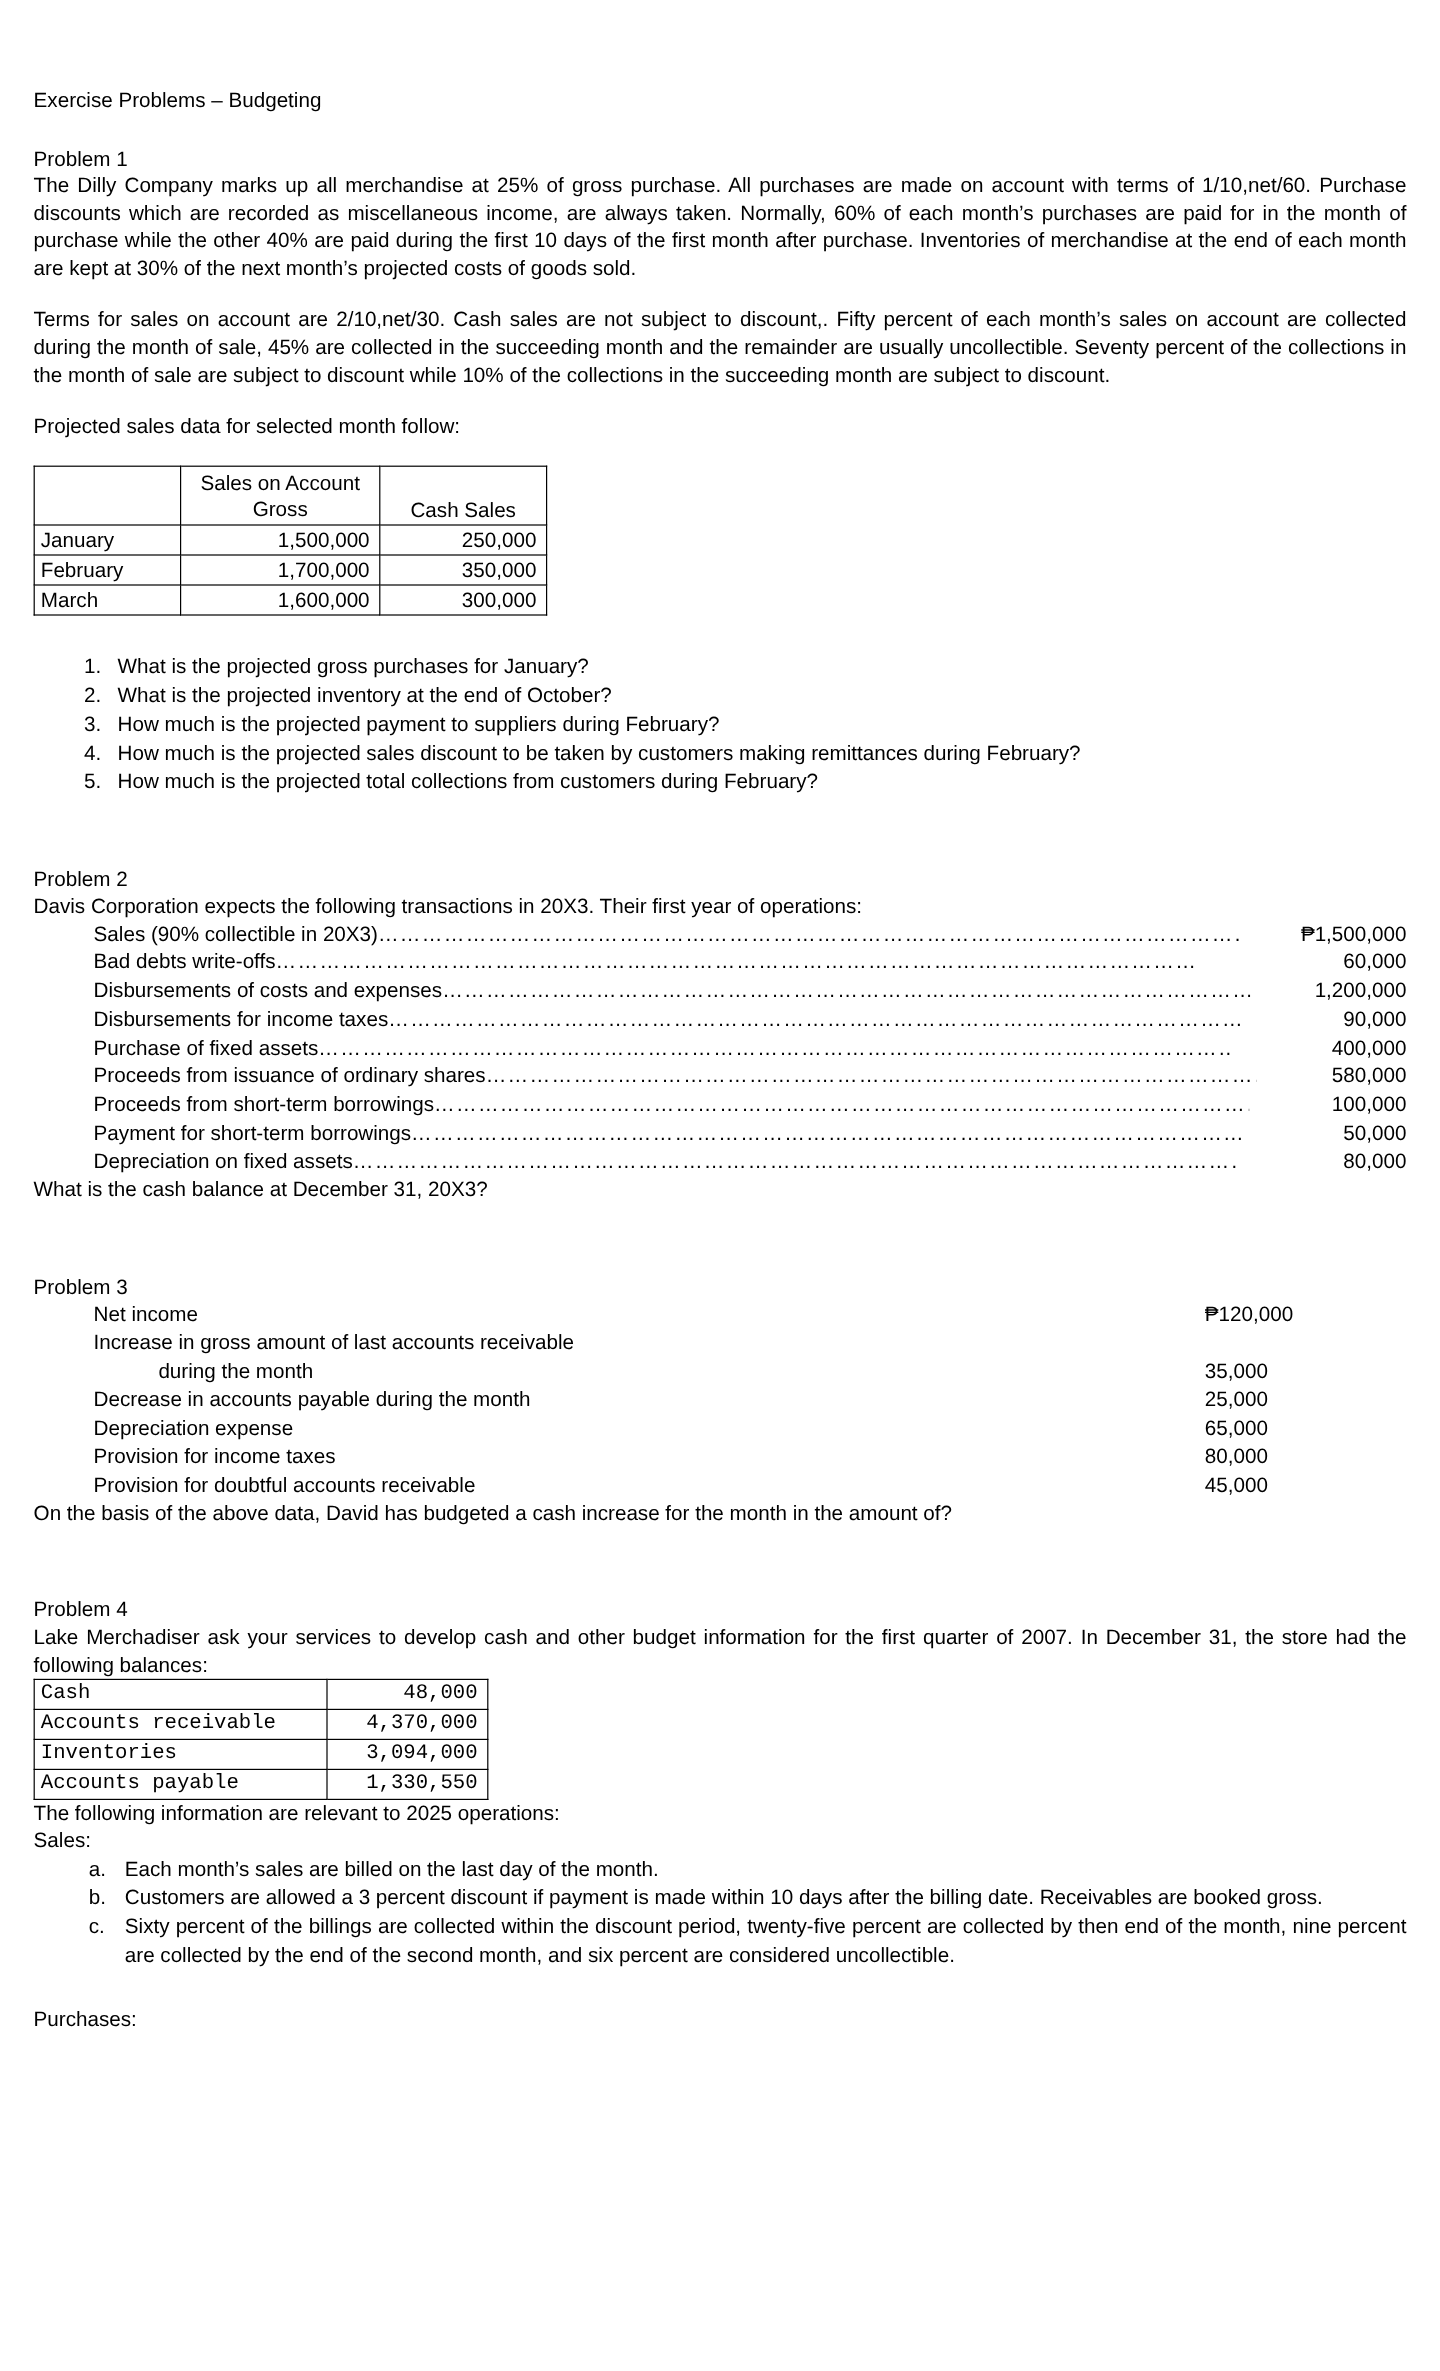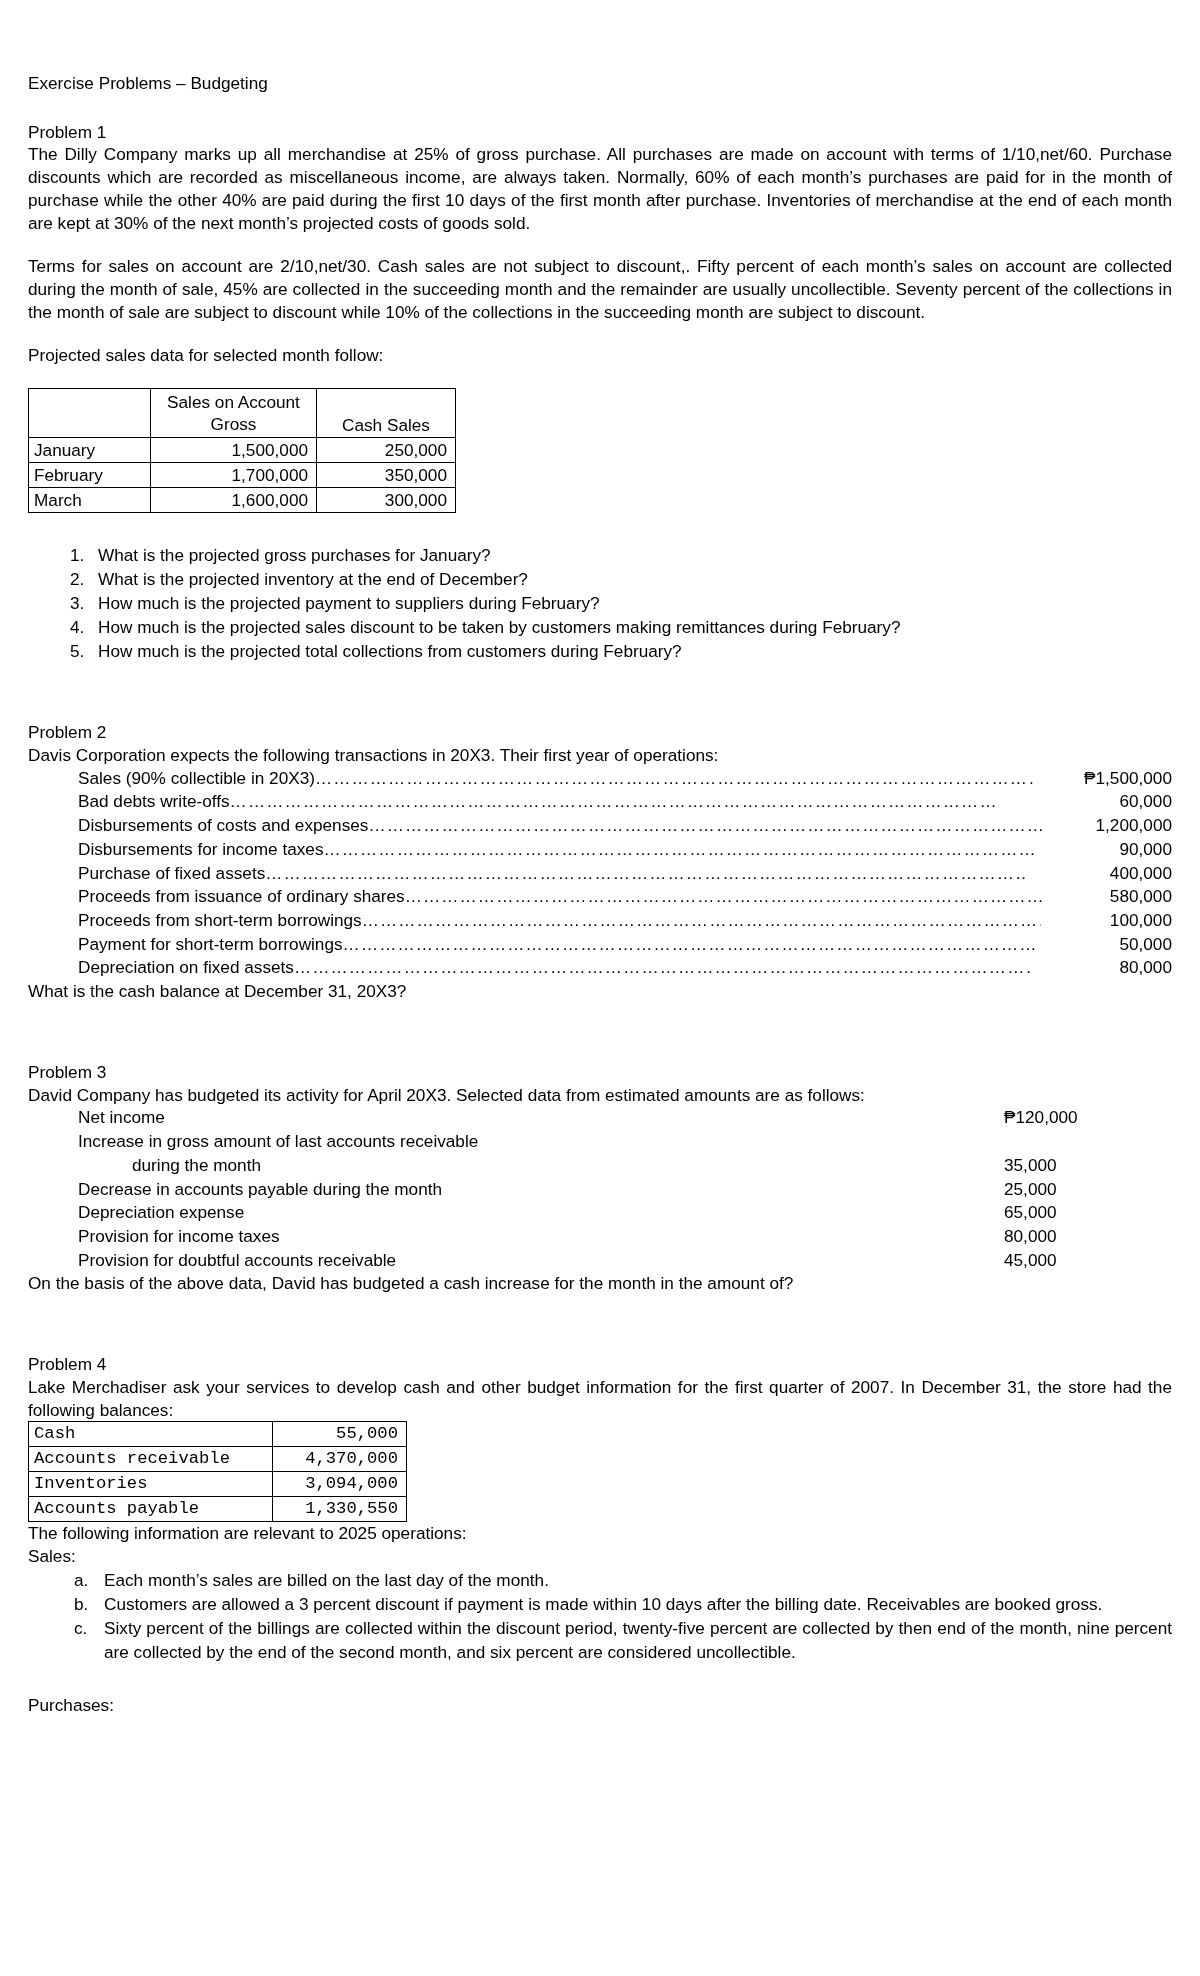--- a/index.html
+++ b/index.html
@@ -230,21 +230,21 @@
 
     <div class="spacer-md"></div>
 
     <ol class="qlist">
       <li>
         <span class="mk">1.</span>
         <span>What is the projected gross purchases for January?</span>
       </li>
       <li>
         <span class="mk">2.</span>
-        <span>What is the projected inventory at the end of December?</span>
+        <span>What is the projected inventory at the end of October?</span>
       </li>
       <li>
         <span class="mk">3.</span>
         <span>How much is the projected payment to suppliers during February?</span>
       </li>
       <li>
         <span class="mk">4.</span>
         <span>How much is the projected sales discount to be taken by customers making remittances during February?</span>
       </li>
       <li>
@@ -304,21 +304,20 @@
           <span class="dots">………………………………………………………………………………………………………………</span>
           <span class="amt">80,000</span>
       </li>
     </ul>
 
     <p class="body nojust">What is the cash balance at December 31, 20X3?</p>
 
     <div class="spacer-xl"></div>
 
     <div class="prob-head">Problem 3</div>
-    <p class="body nojust">David Company has budgeted its activity for April 20X3.  Selected data from estimated amounts are as follows:</p>
 
     <ul class="aligned">
       <li>
         <span class="lab">Net income</span>
         <span class="fill"></span>
         <span class="amt">₱120,000</span>
       </li>
       <li>
         <span class="lab">Increase in gross amount of last accounts receivable</span>
         <span class="fill"></span>
@@ -359,21 +358,21 @@
     <p class="body">Lake Merchadiser ask your services to develop cash and other budget information for the first quarter of 2007.  In December 31, the store had the following balances:</p>
 
     <table class="grid bal-table">
       <colgroup>
           <col class="c-lab">
           <col class="c-val">
         </colgroup>
       <tbody>
         <tr>
           <td class="lbl">Cash</td>
-          <td class="num">55,000</td>
+          <td class="num">48,000</td>
         </tr>
         <tr>
           <td class="lbl">Accounts receivable</td>
           <td class="num">4,370,000</td>
         </tr>
         <tr>
           <td class="lbl">Inventories</td>
           <td class="num">3,094,000</td>
         </tr>
         <tr>

